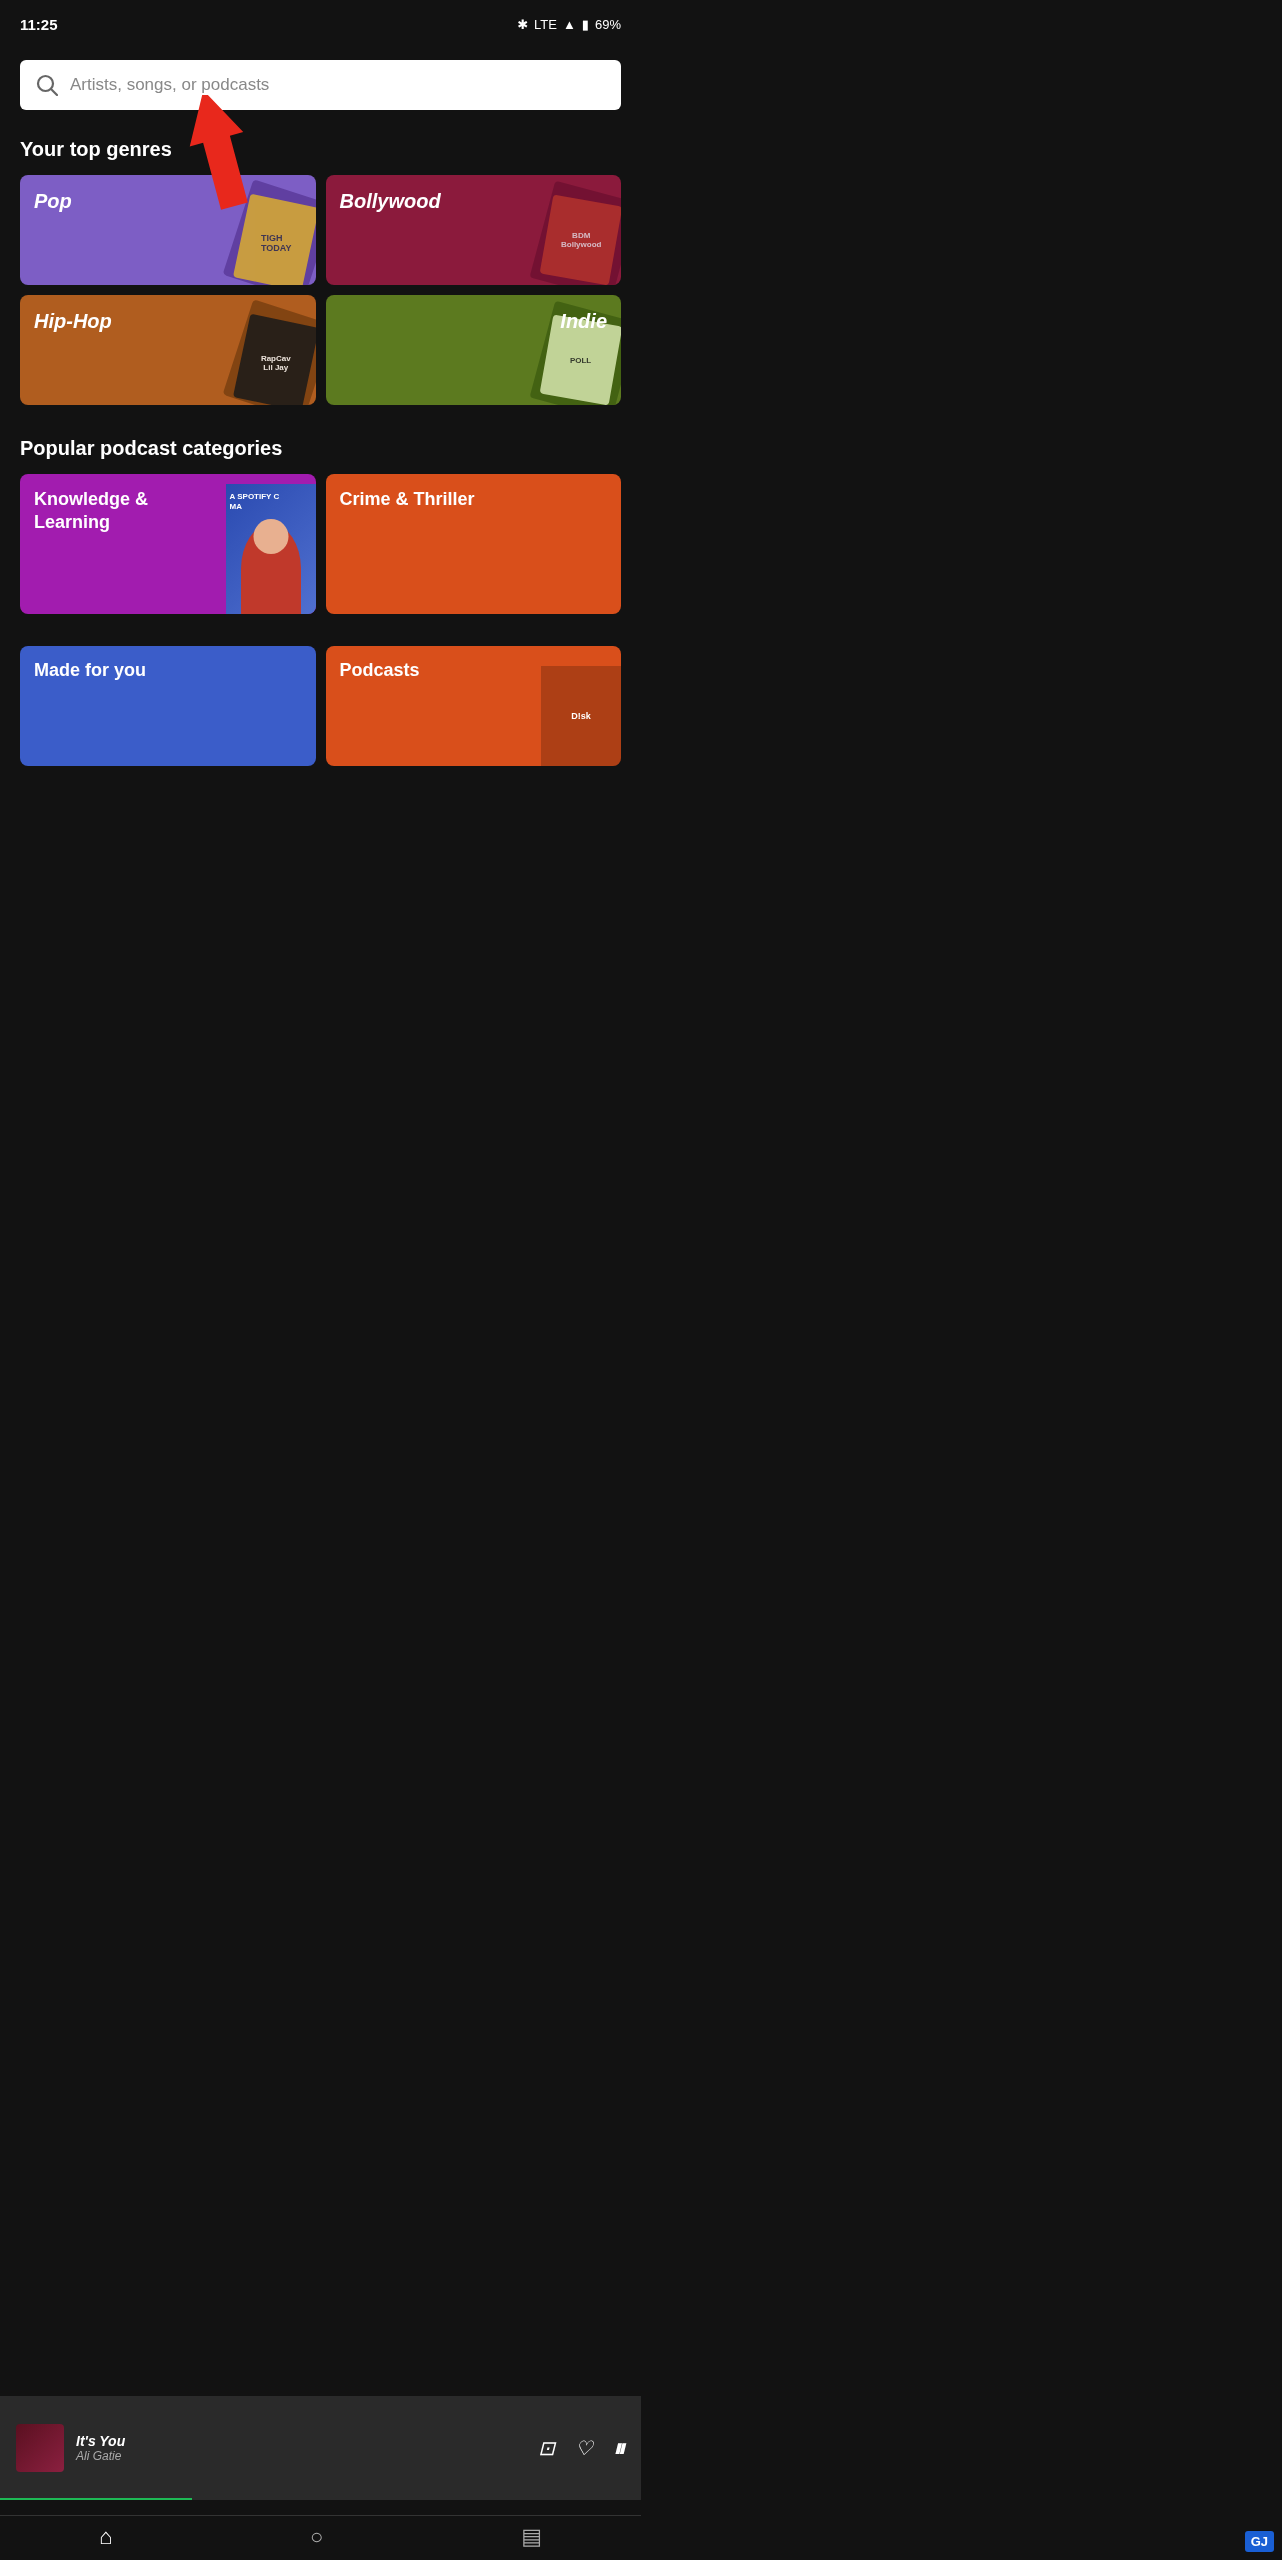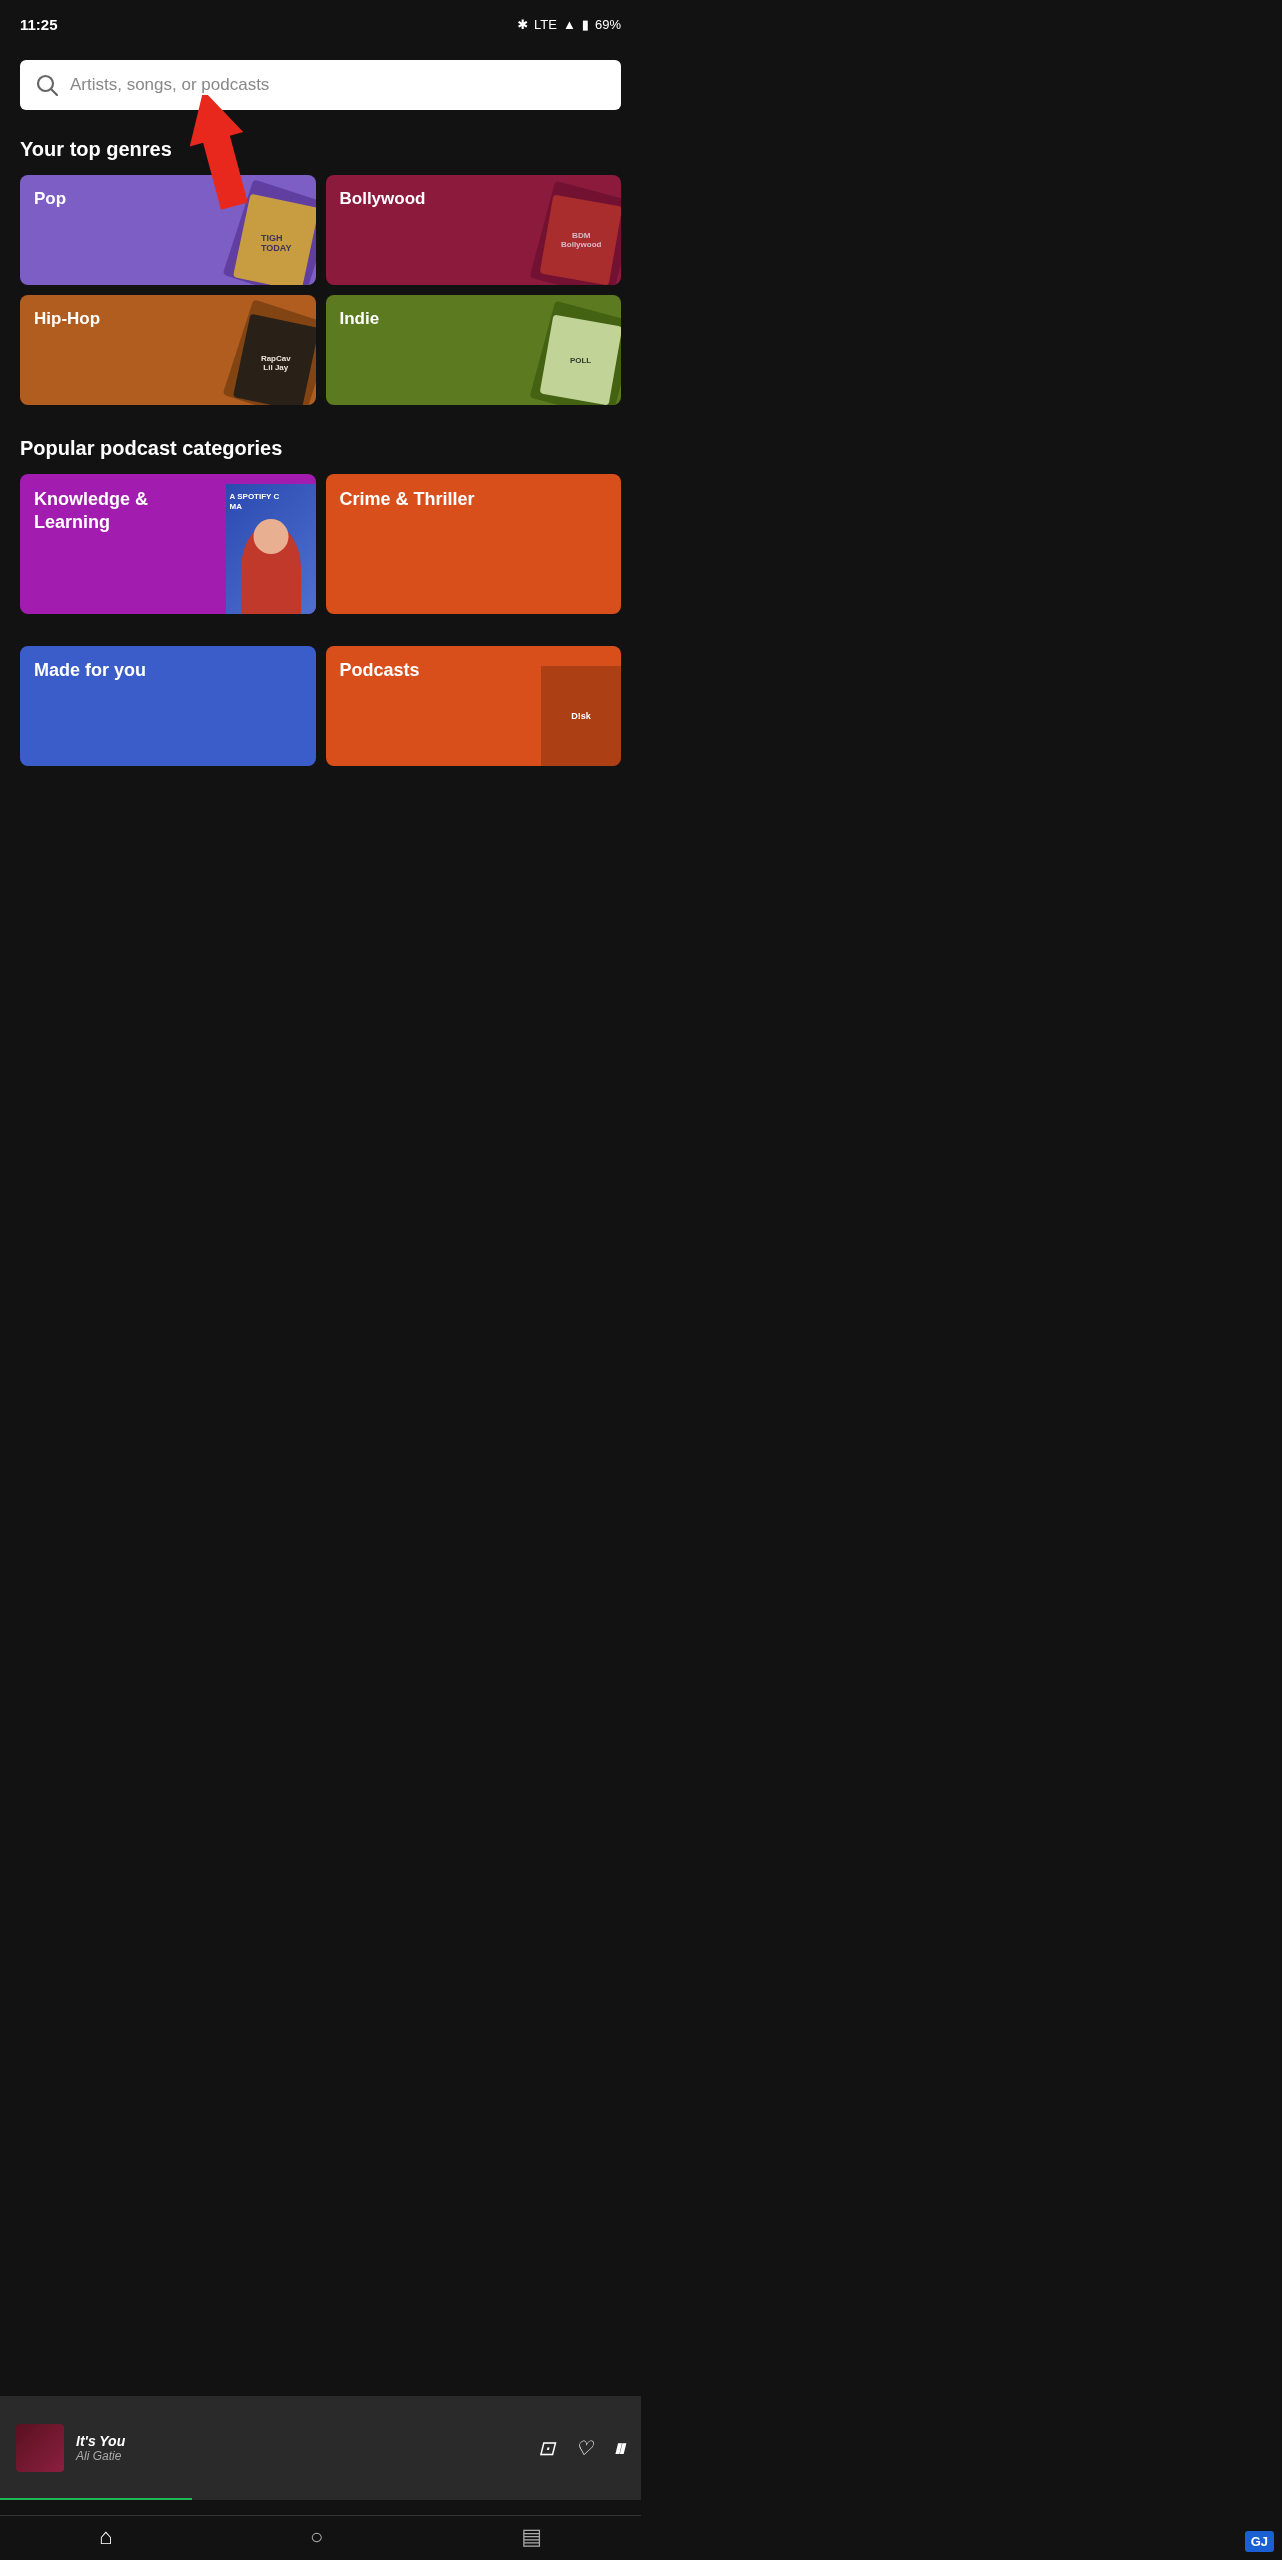--- a/index.html
+++ b/index.html
@@ -104,32 +104,33 @@
       border-radius: 8px;
       height: 110px;
       position: relative;
       overflow: hidden;
       display: flex;
       align-items: flex-start;
       padding: 14px;
     }
 
     .genre-card-label {
-      font-size: 17px;
+      font-size: 20px;
       font-weight: 800;
       color: #ffffff;
       z-index: 2;
       position: relative;
       line-height: 1.2;
+      font-style: italic;
     }
 
     .card-pop { background-color: #7D5EC5; }
     .card-bollywood { background-color: #8B1A3C; }
     .card-hiphop { background-color: #B05D1F; }
-    .card-indie { background-color: #5C7A1F; }
+    .card-indie { background-color: #5C7A1F; justify-content: flex-end; }
 
     .card-knowledge { background-color: #a21caf; }
     .card-crime { background-color: #D94F1B; }
 
     .card-podcasts { background-color: #D94F1B; }
     .card-made-for-you { background-color: #3B5DC9; }
 
     
     .podcast-grid {
       display: grid;

